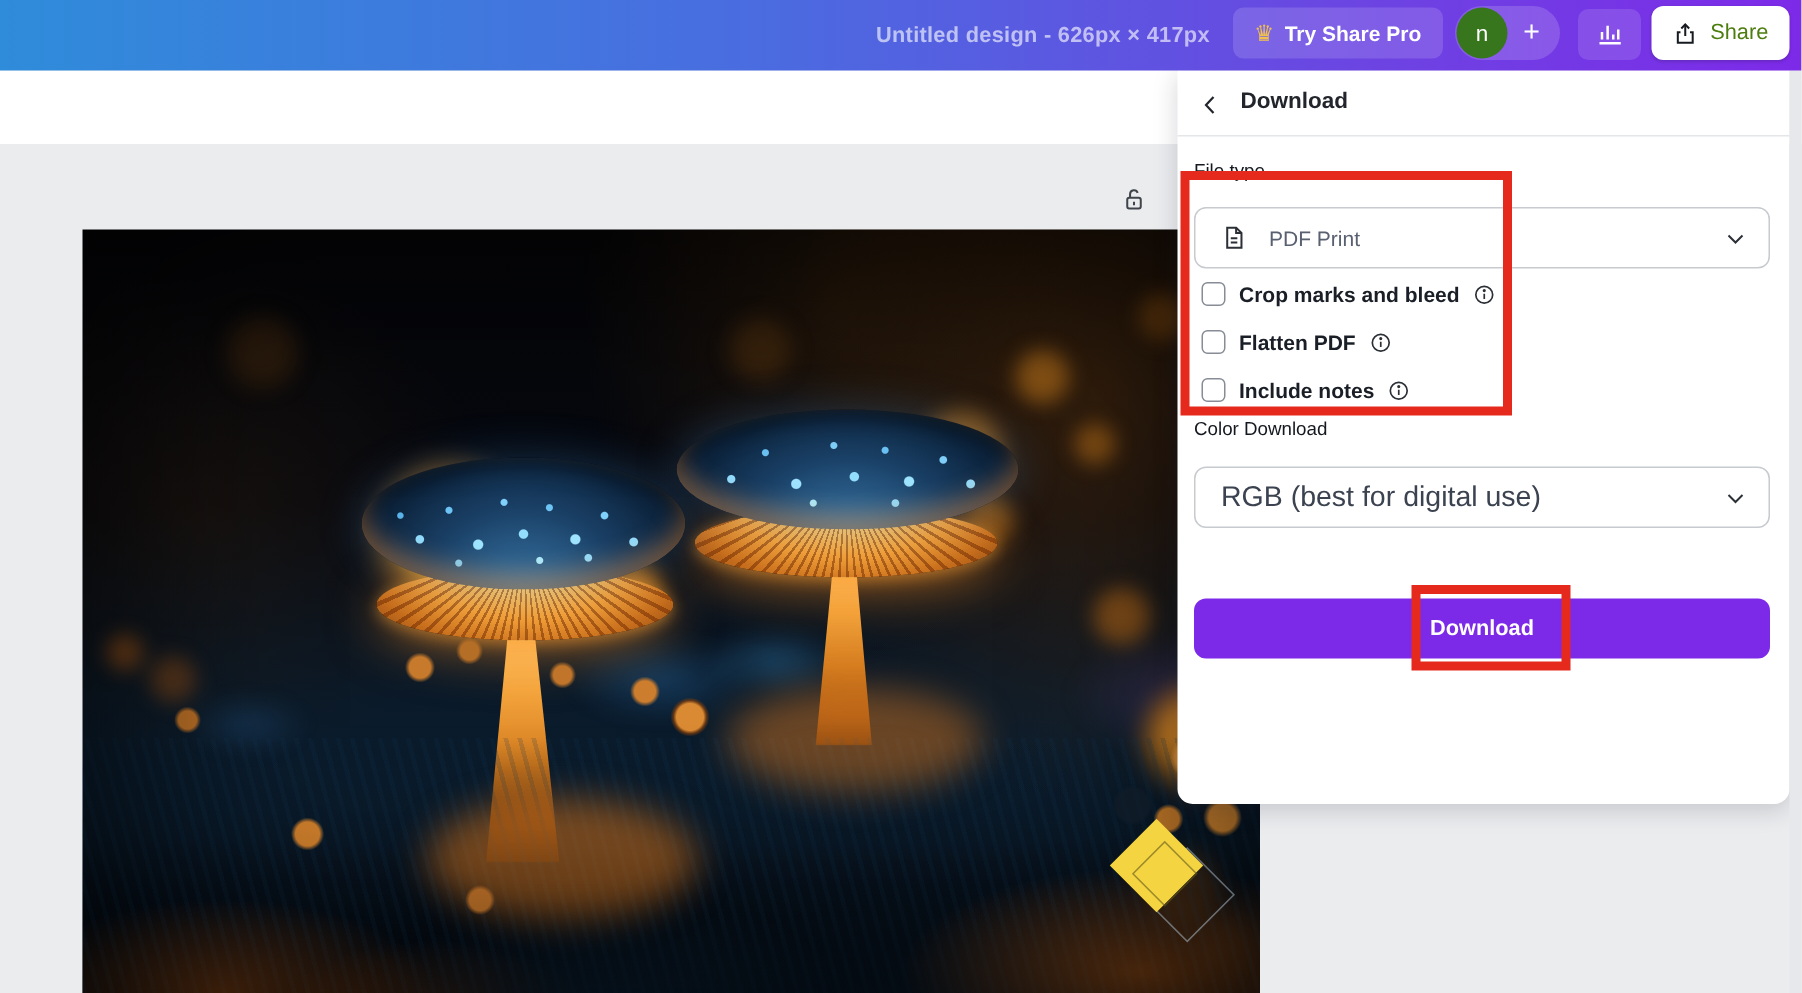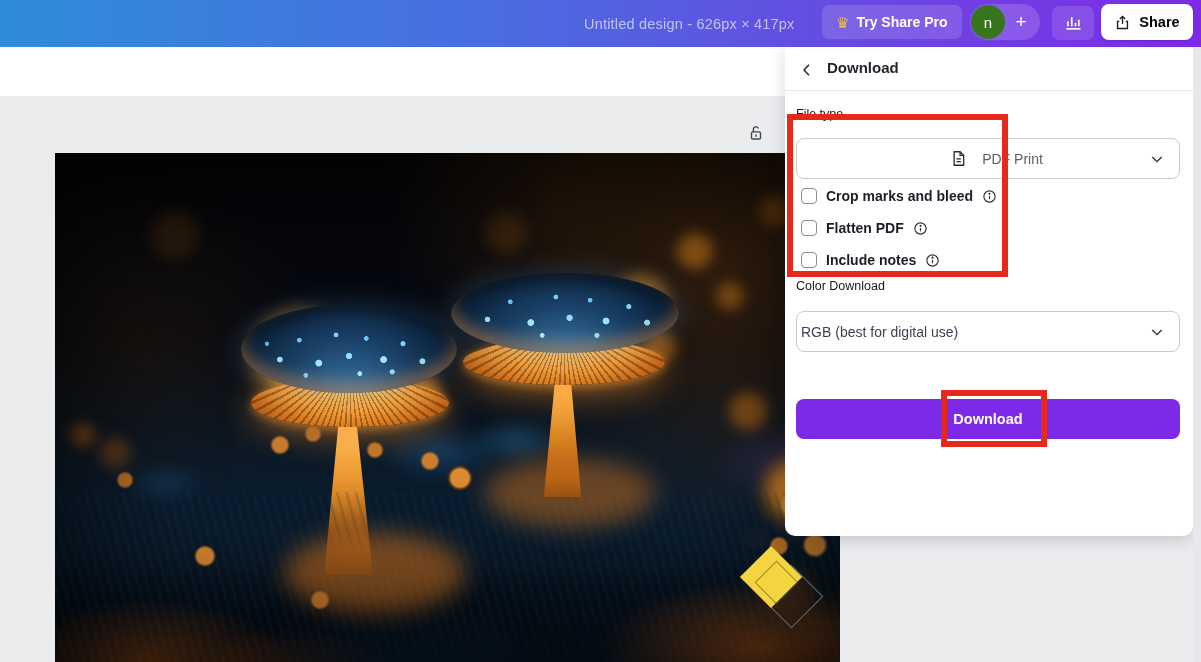--- a/index.html
+++ b/index.html
@@ -10,21 +10,21 @@
     background:#ebecee;
   }
   
   .topbar {
     position:absolute; left:0; top:0; width:1201px; height:47px;
     background:linear-gradient(90deg,#2f8cda 0%,#4a6ce0 42%,#6c44e2 76%,#7d2ae8 100%);
     z-index:40;
   }
   .topbar-title {
     position:absolute; left:584px; top:0; height:47px; display:flex; align-items:center;
-    color:rgba(255,255,255,0.62); font-size:14.5px; font-weight:400; letter-spacing:.2px;
+    color:rgba(255,255,255,0.62); font-size:14.5px; font-weight:700; letter-spacing:.2px;
     cursor:pointer;
   }
   .pro-btn {
     position:absolute; left:822px; top:5px; height:34px; padding:0 14px;
     display:flex; align-items:center; gap:7px;
     background:rgba(255,255,255,0.14); border-radius:7px; cursor:pointer;
   }
   .pro-btn .crown { color:#f2c14b; font-size:15px; line-height:1; }
   .pro-btn .pro-label { color:#fff; font-size:14px; font-weight:700; }
   .avatar-pill {
@@ -41,21 +41,21 @@
   .chart-btn {
     position:absolute; left:1052px; top:6px; width:42px; height:34px;
     background:rgba(255,255,255,0.13); border-radius:7px;
     display:flex; align-items:center; justify-content:center; cursor:pointer;
   }
   .share-btn {
     position:absolute; left:1101px; top:4px; width:92px; height:36px;
     background:#fff; border-radius:8px; display:flex; align-items:center; justify-content:center;
     gap:8px; cursor:pointer; box-shadow:0 1px 2px rgba(20,20,40,0.18);
   }
-  .share-btn .share-label { color:#000000; font-size:14.5px; font-weight:700; }
+  .share-btn .share-label { color:#4d7c0f; font-size:14.5px; font-weight:400; }
   .icon-svg { display:block; }
   
   .toolbar { position:absolute; left:0; top:47px; width:1201px; height:49px; background:#fff; z-index:2; }
   .workspace { position:absolute; left:0; top:96px; width:1201px; height:566px; background:#ebecee; z-index:1; }
   .lock-btn { position:absolute; left:744px; top:121px; width:24px; height:24px; display:flex; align-items:center; justify-content:center; cursor:pointer; z-index:5; }
   
   .design-image {
     position:absolute; left:55px; top:153px; width:785px; height:509px;
     overflow:hidden; z-index:4; cursor:pointer;
     background:
@@ -186,25 +186,25 @@
   .dl-title { position:absolute; left:42px; top:12px; font-size:15px; font-weight:600; color:#22262c; }
   .dl-divider { position:absolute; left:0; top:43px; width:100%; height:1px; background:#e4e6e9; }
   .field-label { position:absolute; left:11px; font-size:12.5px; font-weight:400; color:#14181f; }
   .label-filetype { top:60px; }
   .label-colorprofile { top:232px; }
   .select-box {
     position:absolute; left:11px; width:384px; height:41px;
     border:1px solid #c7cace; border-radius:8px; background:#fff;
     display:flex; align-items:center; cursor:pointer;
   }
-  .select-filetype { top:91px;justify-content:center; }
+  .select-filetype { top:91px; }
   .select-colorprofile { top:264px; }
   .select-box .sel-icon { margin-left:16px; display:flex; }
   .select-filetype .sel-text { margin-left:14px; font-size:14px; color:#596070; }
-  .select-colorprofile .sel-text { margin-left:4px; font-size:14px; color:#3c4350; }
+  .select-colorprofile .sel-text { margin-left:17px; font-size:19px; color:#3c4350; }
   .select-box .sel-chevron { position:absolute; right:14px; display:flex; }
   .opt-row { position:absolute; left:11px; height:22px; display:flex; align-items:center; gap:9px;font-weight:bold; }
   .row-0 { top:138px; } .row-1 { top:170px; } .row-2 { top:202px; } .row-save { top:318px; }
   .checkbox {
     width:16px; height:16px; border:1.5px solid #878c96; border-radius:4px; background:#fff;
     margin-left:5px; cursor:pointer; flex:none;
   }
   .opt-label { font-size:14px; color:#1a1e26; }
   .info-btn { display:flex; cursor:pointer; }
   .dl-btn {

